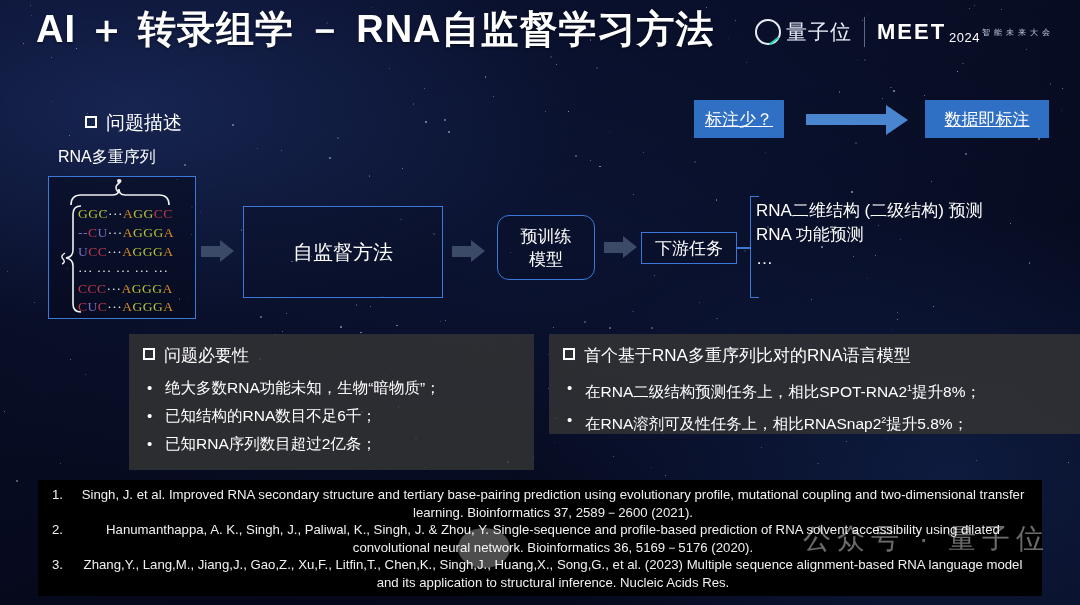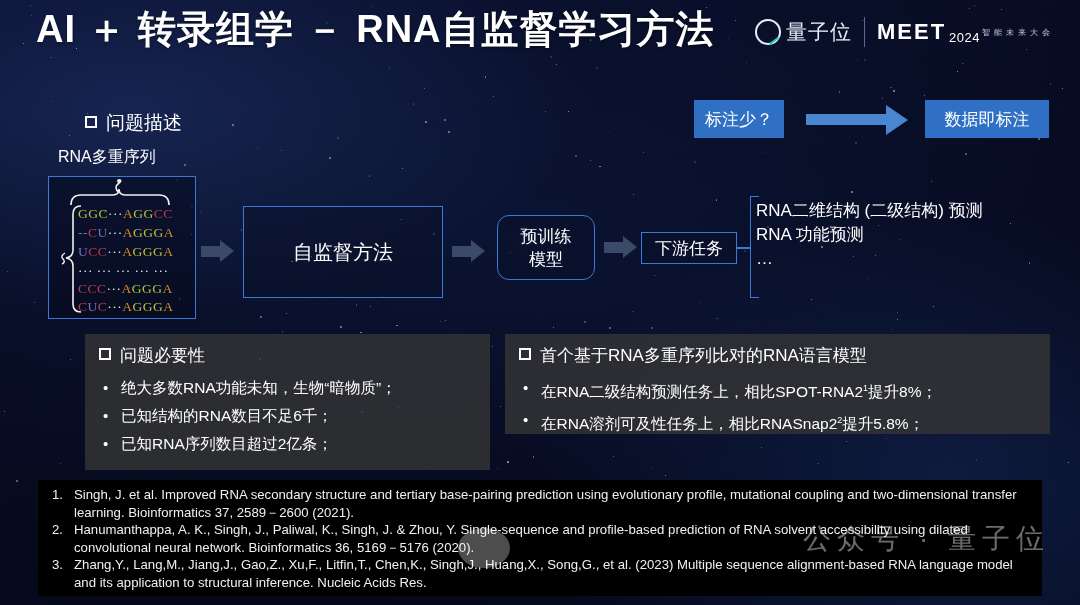--- a/index.html
+++ b/index.html
@@ -64,20 +64,21 @@
   .abs{ position:absolute; }
 
   
   .badge{
     background:#2f6fc4;
     color:#ffffff;
     font-size:17px;
     display:flex;align-items:center;justify-content:center;
     padding:6px 2px;
     white-space:nowrap;
+    text-decoration:underline;
   }
   .bigarrow{ position:absolute; }
   .bigarrow .shaft{ position:absolute; left:0; top:9px; width:84px; height:11px; background:#4a86d0; }
   .bigarrow .head{
     position:absolute; left:80px; top:0; width:0;height:0;
     border-top:15px solid transparent;border-bottom:15px solid transparent;
     border-left:22px solid #4a86d0;
   }
 
   
@@ -133,41 +134,42 @@
     border-left:1.5px solid #3b78d8;
     border-top:1.5px solid #3b78d8;
     border-bottom:1.5px solid #3b78d8;
   }
 
   
   .panel{
     position:absolute;
     background:rgba(52,52,52,.82);
     padding:10px 14px 12px 14px;
+    margin-left:44px;
   }
   .panel .ptitle{ font-size:17px;color:#fff;margin-bottom:7px;white-space:nowrap; }
   .panel ul{ list-style:none; }
   .panel li{
     font-size:15.5px;color:#ffffff;line-height:28px;
     white-space:nowrap; position:relative; padding-left:22px;
   }
   .panel li::before{
     content:"•"; position:absolute; left:4px; top:0; color:#ffffff; font-size:15px;
   }
   sup{ font-size:9px; vertical-align:super; }
 
   
   .refs{
     position:absolute; left:38px; top:480px; width:1004px; height:116px;
     background:#000000;
     padding:6px 10px 4px 8px;
   }
   .refrow{ display:flex; font-size:13.2px;line-height:17.5px;color:#f0f0f0; }
   .refnum{ width:28px; flex:0 0 28px; text-align:left; padding-left:6px; }
-  .reftext{ flex:1; }
+  .reftext{ flex:1;text-align:center; }
 
   .watermark{
     position:absolute; right:30px; top:520px;
     font-size:28px; color:rgba(255,255,255,.42);
     letter-spacing:6px; white-space:nowrap;
     font-weight:400;
     pointer-events:none;
   }
   .wmlogo{
     position:absolute; left:458px; top:528px;

